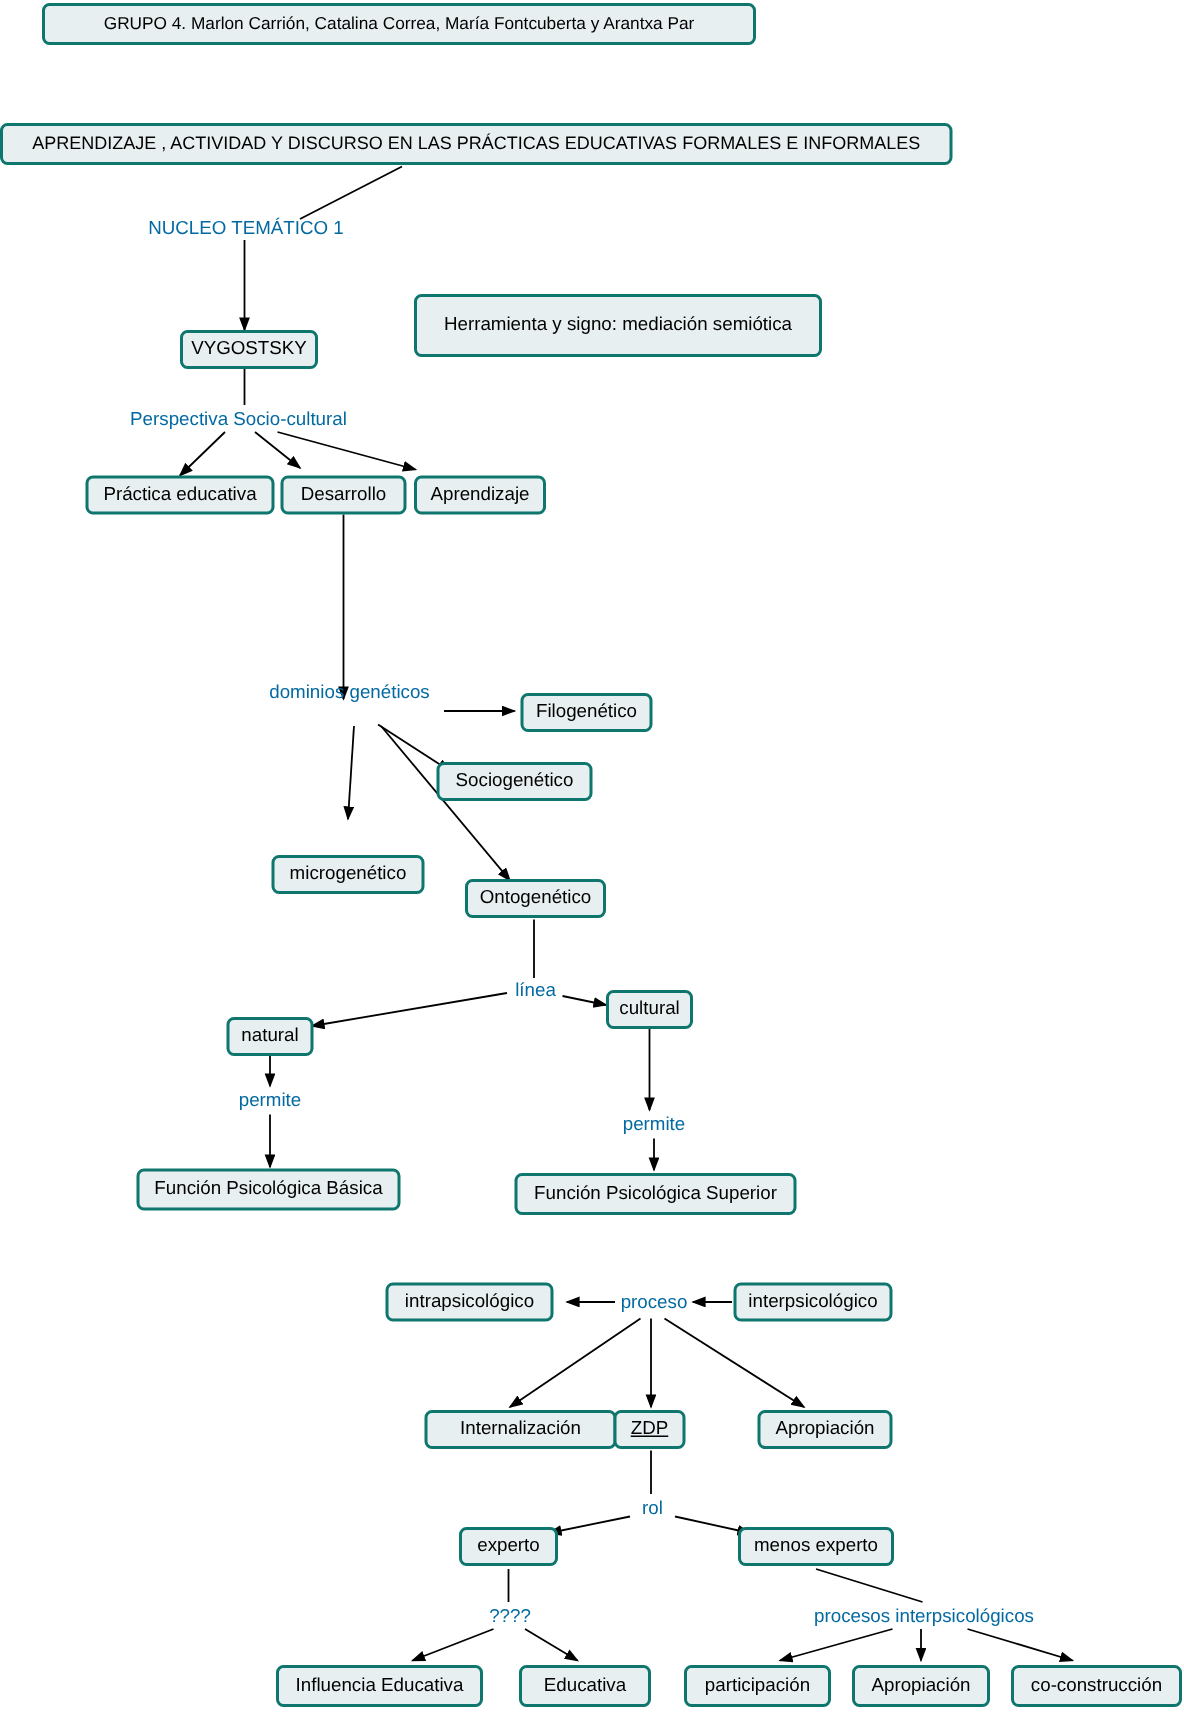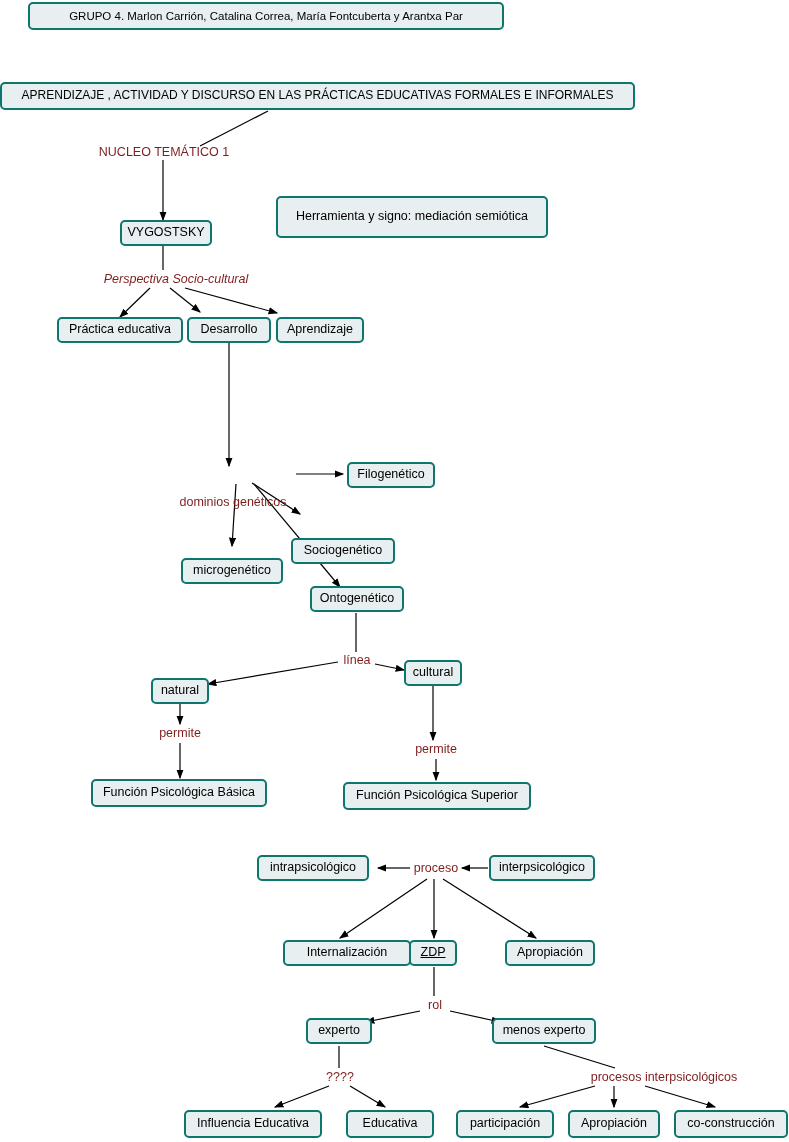--- a/index.html
+++ b/index.html
@@ -38,21 +38,21 @@
     align-items: center;
     justify-content: center;
     text-align: center;
     padding: 3px 7px;
     white-space: nowrap;
   }
   .plain {
     position: absolute;
     background: transparent;
     border: none;
-    color: #7f1d1d;
+    color: #0369a1;
     font-size: 12.5px;
     white-space: nowrap;
     display: flex;
     align-items: center;
     justify-content: center;
     text-align: center;
   }
 </style>
 </head>
 <body>
@@ -148,49 +148,49 @@
   </div>
 
   <div class="node" style="left:120px; top:220px; width:92px; height:26px;">
     <span>VYGOSTSKY</span>
   </div>
 
   <div class="node" style="left:276px; top:196px; width:272px; height:42px;">
     <span>Herramienta y signo: mediación semiótica</span>
   </div>
 
-  <div class="plain" style="left:95px; top:270px; width:162px; height:18px;font-style:italic;">
+  <div class="plain" style="left:78px; top:270px; width:162px; height:18px;">
     <span>Perspectiva Socio-cultural</span>
   </div>
 
   <div class="node" style="left:57px; top:317px; width:126px; height:26px;">
     <span>Práctica educativa</span>
   </div>
 
   <div class="node" style="left:187px; top:317px; width:84px; height:26px;">
     <span>Desarrollo</span>
   </div>
 
   <div class="node" style="left:276px; top:317px; width:88px; height:26px;">
     <span>Aprendizaje</span>
   </div>
 
-  <div class="plain" style="left:170px; top:493px; width:126px; height:18px;text-align:center;">
+  <div class="plain" style="left:170px; top:452px; width:126px; height:18px;text-align:center;">
     <span>dominios genéticos</span>
   </div>
 
   <div class="node" style="left:347px; top:462px; width:88px; height:26px;">
     <span>Filogenético</span>
   </div>
 
-  <div class="node" style="left:291px; top:508px; width:104px; height:26px;margin-top:30px;">
+  <div class="node" style="left:291px; top:508px; width:104px; height:26px;">
     <span>Sociogenético</span>
   </div>
 
-  <div class="node" style="left:181px; top:558px; width:102px; height:26px;">
+  <div class="node" style="left:181px; top:570px; width:102px; height:26px;">
     <span>microgenético</span>
   </div>
 
   <div class="node" style="left:310px; top:586px; width:94px; height:26px;">
     <span>Ontogenético</span>
   </div>
 
   <div class="plain" style="left:338px; top:651px; width:38px; height:18px;">
     <span>línea</span>
   </div>
@@ -252,21 +252,21 @@
   </div>
 
   <div class="node" style="left:492px; top:1018px; width:104px; height:26px;">
     <span>menos experto</span>
   </div>
 
   <div class="plain" style="left:322px; top:1068px; width:36px; height:18px;">
     <span>????</span>
   </div>
 
-  <div class="plain" style="left:536px; top:1068px; width:160px; height:18px;margin-left:48px;">
+  <div class="plain" style="left:536px; top:1068px; width:160px; height:18px;">
     <span>procesos interpsicológicos</span>
   </div>
 
   <div class="node" style="left:184px; top:1110px; width:138px; height:28px;">
     <span>Influencia Educativa</span>
   </div>
 
   <div class="node" style="left:346px; top:1110px; width:88px; height:28px;">
     <span>Educativa</span>
   </div>

